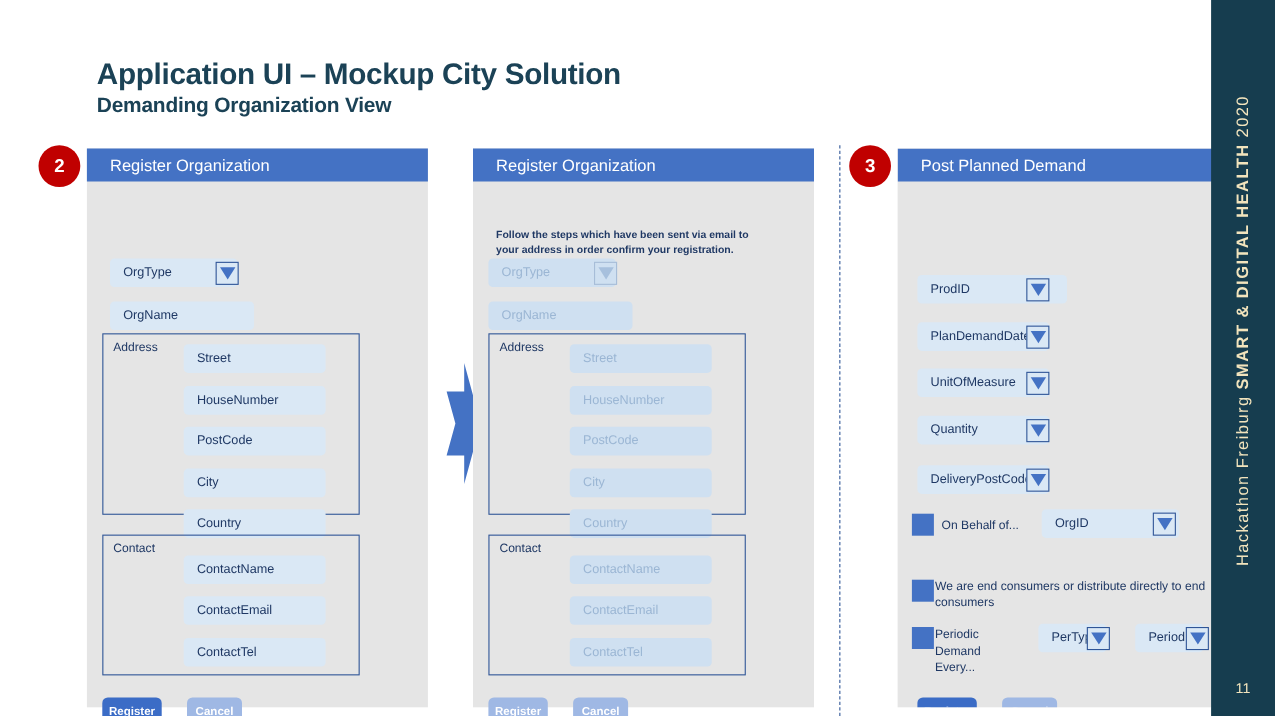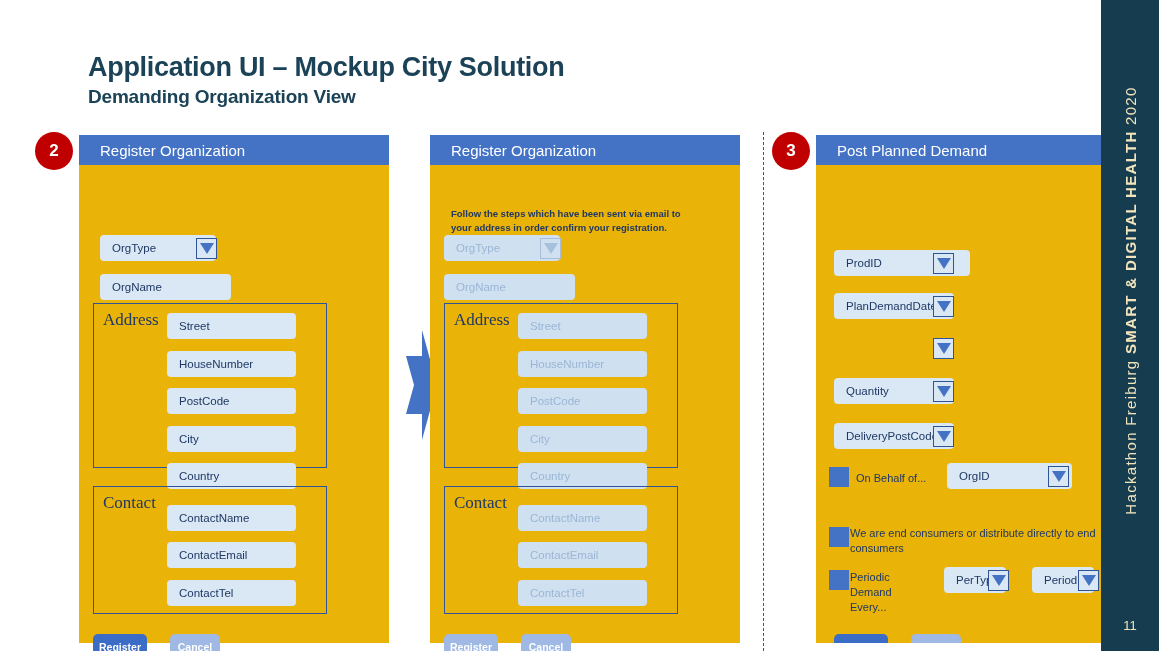--- a/index.html
+++ b/index.html
@@ -45,21 +45,21 @@
   
   .step-badge{
     position:absolute;width:38px;height:38px;border-radius:50%;
     background:#c00000;color:#ffffff;
     font-size:17px;font-weight:bold;
     display:flex;align-items:center;justify-content:center;
     z-index:6;
   }
 
   
-  .panel{position:absolute;background:#eab308;}
+  .panel{position:absolute;background:#e5e5e5;}
   .panel-header{
     height:30px;background:#4472c4;color:#ffffff;
     font-size:15px;display:flex;align-items:center;
     padding-left:21px;box-sizing:border-box;
   }
   .panel-body{position:relative;height:calc(100% - 30px);margin-top:28px;}
 
   .note{
     position:absolute;left:21px;top:14px;width:236px;
     font-size:9.5px;color:#1f3864;line-height:1.45;font-weight:bold;
@@ -87,21 +87,21 @@
   }
   .ddbox.dim{border-color:#a7bdd8;background:#cfe0f1;}
   .ddbox.dim .tri{border-top-color:#a7c0dd;}
 
   
   .group{
     position:absolute;border:1px solid #2f5597;box-sizing:border-box;
   }
   .group-label{
     position:absolute;left:9px;top:6px;
-    font-size:17px;color:#1f3864;font-family:Liberation Serif, serif;
+    font-size:11px;color:#1f3864;
   }
 
   
   .btn{
     position:absolute;height:25px;border-radius:5px;
     display:flex;align-items:center;justify-content:center;
     font-size:10.5px;color:#ffffff;font-weight:bold;
   }
   .btn.primary{background:#3b6cc6;}
   .btn.ghost{background:#9fb8e4;}
@@ -221,20 +221,21 @@
     <div class="field" style="left:18px;top:57px;width:136px;">ProdID</div>
     <div class="ddbox" style="left:117px;top:60px;">
         <span class="tri"></span>
       </div>
 
     <div class="field" style="left:18px;top:100px;width:120px;">PlanDemandDate</div>
     <div class="ddbox" style="left:117px;top:103px;">
         <span class="tri"></span>
       </div>
 
+    <div class="field" style="left:18px;top:142px;width:120px;">UnitOfMeasure</div>
     <div class="ddbox" style="left:117px;top:145px;">
         <span class="tri"></span>
       </div>
 
     <div class="field" style="left:18px;top:185px;width:120px;">Quantity</div>
     <div class="ddbox" style="left:117px;top:188px;">
         <span class="tri"></span>
       </div>
 
     <div class="field" style="left:18px;top:230px;width:120px;">DeliveryPostCode</div>

